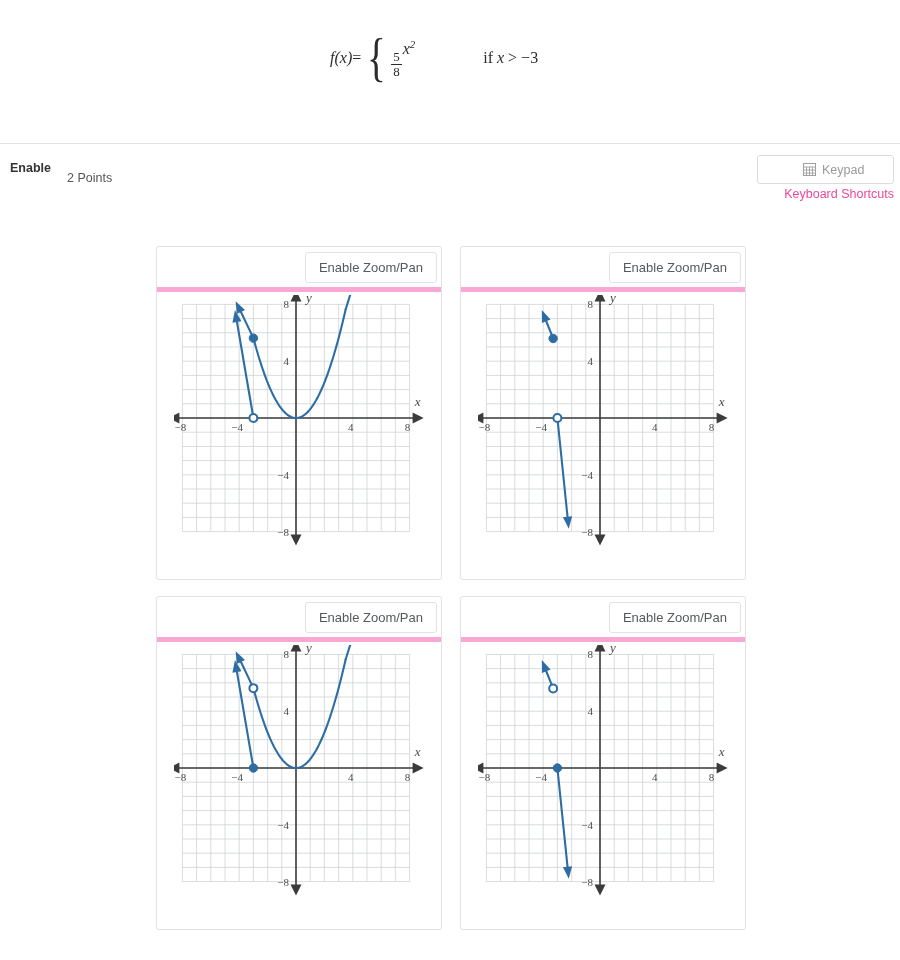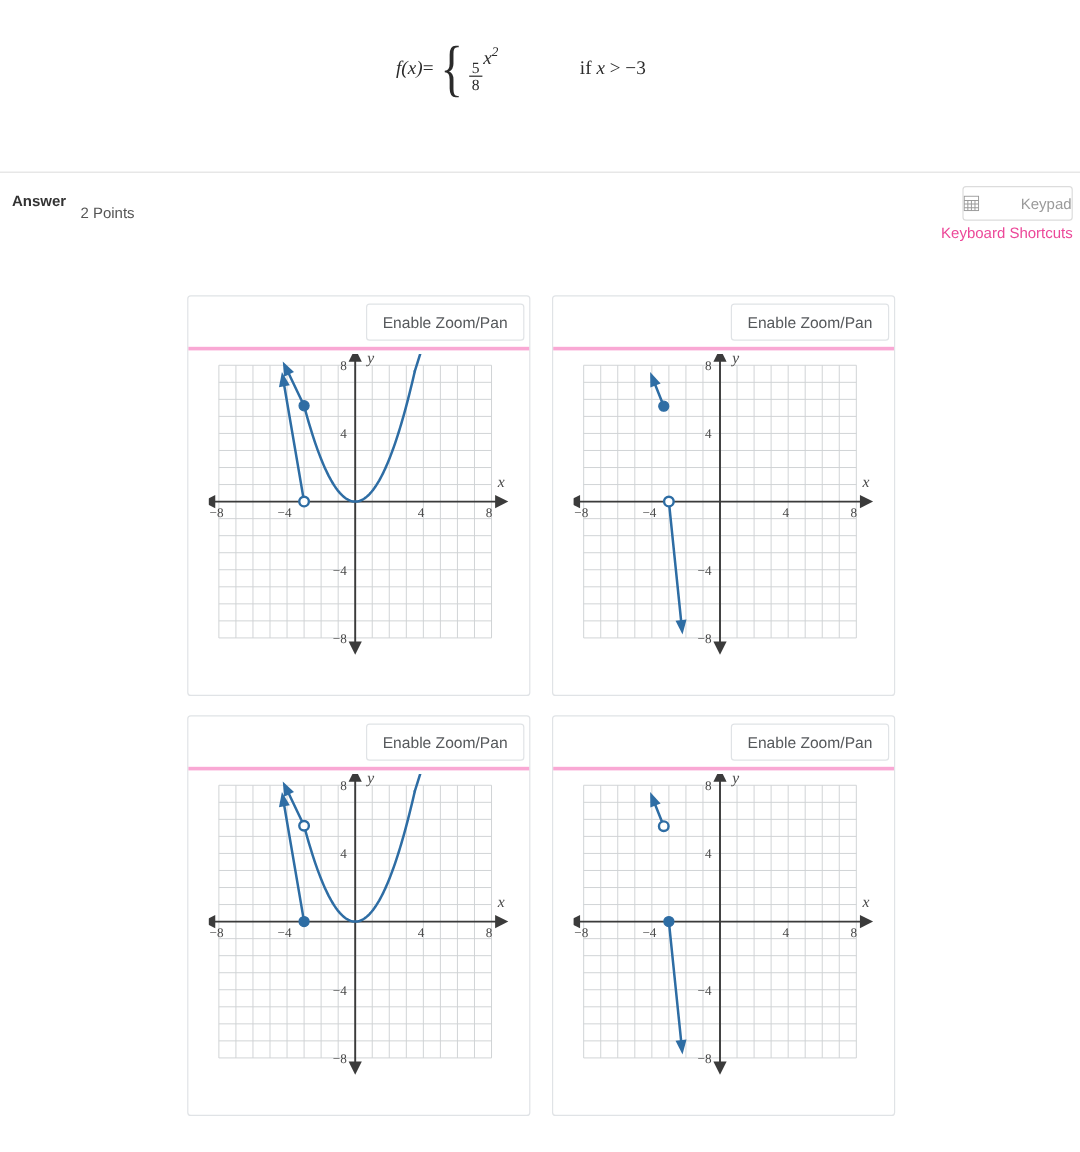--- a/index.html
+++ b/index.html
@@ -83,46 +83,47 @@
   }
   .keypad-btn {
     position: absolute;
     right: 6px; top: 155px;
     width: 90px; height: 27px;
     border: 1px solid #dcdcdc;
     border-radius: 3px;
     background: #fff;
     display: flex;
     align-items: center;
-    justify-content: space-between;
+    justify-content: flex-start;
     gap: 6px;
     font-size: 12.5px;
     color: #9a9a9a;
     cursor: pointer;
+    padding-left: 45px;
   }
   .keypad-icon { width: 13px; height: 13px; display: block; }
   .kb-shortcuts {
     position: absolute;
     right: 6px; top: 187px;
     font-size: 12.5px;
     color: #ec4899;
     cursor: pointer;
   }
 
   
   .panel {
     position: absolute;
     border: 1px solid #e0e3e6;
     border-radius: 3px;
     background: #fff;
     box-sizing: border-box;
   }
   .panel-header {
     height: 45px;
-    border-bottom: 3px solid #f9a8d4;
+    border-bottom: 5px solid #f9a8d4;
     display: flex;
     align-items: center;
     justify-content: flex-end;
     padding-right: 4px;
     box-sizing: border-box;
   }
   .zoompan-btn {
     border: 1px solid #e0e3e6;
     border-radius: 3px;
     background: #fff;
@@ -173,21 +174,21 @@
           <span>if</span>
           <span class="ital">x</span>
           <span>&gt; −3</span>
         </span>
       </div>
     </div>
   </div>
 
   <div class="divider"></div>
 
-  <div class="answer-label">Answer</div>
+  <div class="answer-label">Enable</div>
   <div class="points-label">2 Points</div>
 
   <div class="keypad-btn">
     <span>
       <svg class="keypad-icon" viewBox="0 0 14 14" aria-hidden="true">
         <rect x="0.5" y="0.5" width="13" height="13" fill="none" stroke="#9a9a9a" stroke-width="1"></rect>
         <line x1="0.5" y1="4.3" x2="13.5" y2="4.3" stroke="#9a9a9a" stroke-width="0.9"></line>
         <line x1="0.5" y1="7.6" x2="13.5" y2="7.6" stroke="#9a9a9a" stroke-width="0.9"></line>
         <line x1="0.5" y1="10.9" x2="13.5" y2="10.9" stroke="#9a9a9a" stroke-width="0.9"></line>
         <line x1="3.8" y1="4.3" x2="3.8" y2="13.5" stroke="#9a9a9a" stroke-width="0.9"></line>

